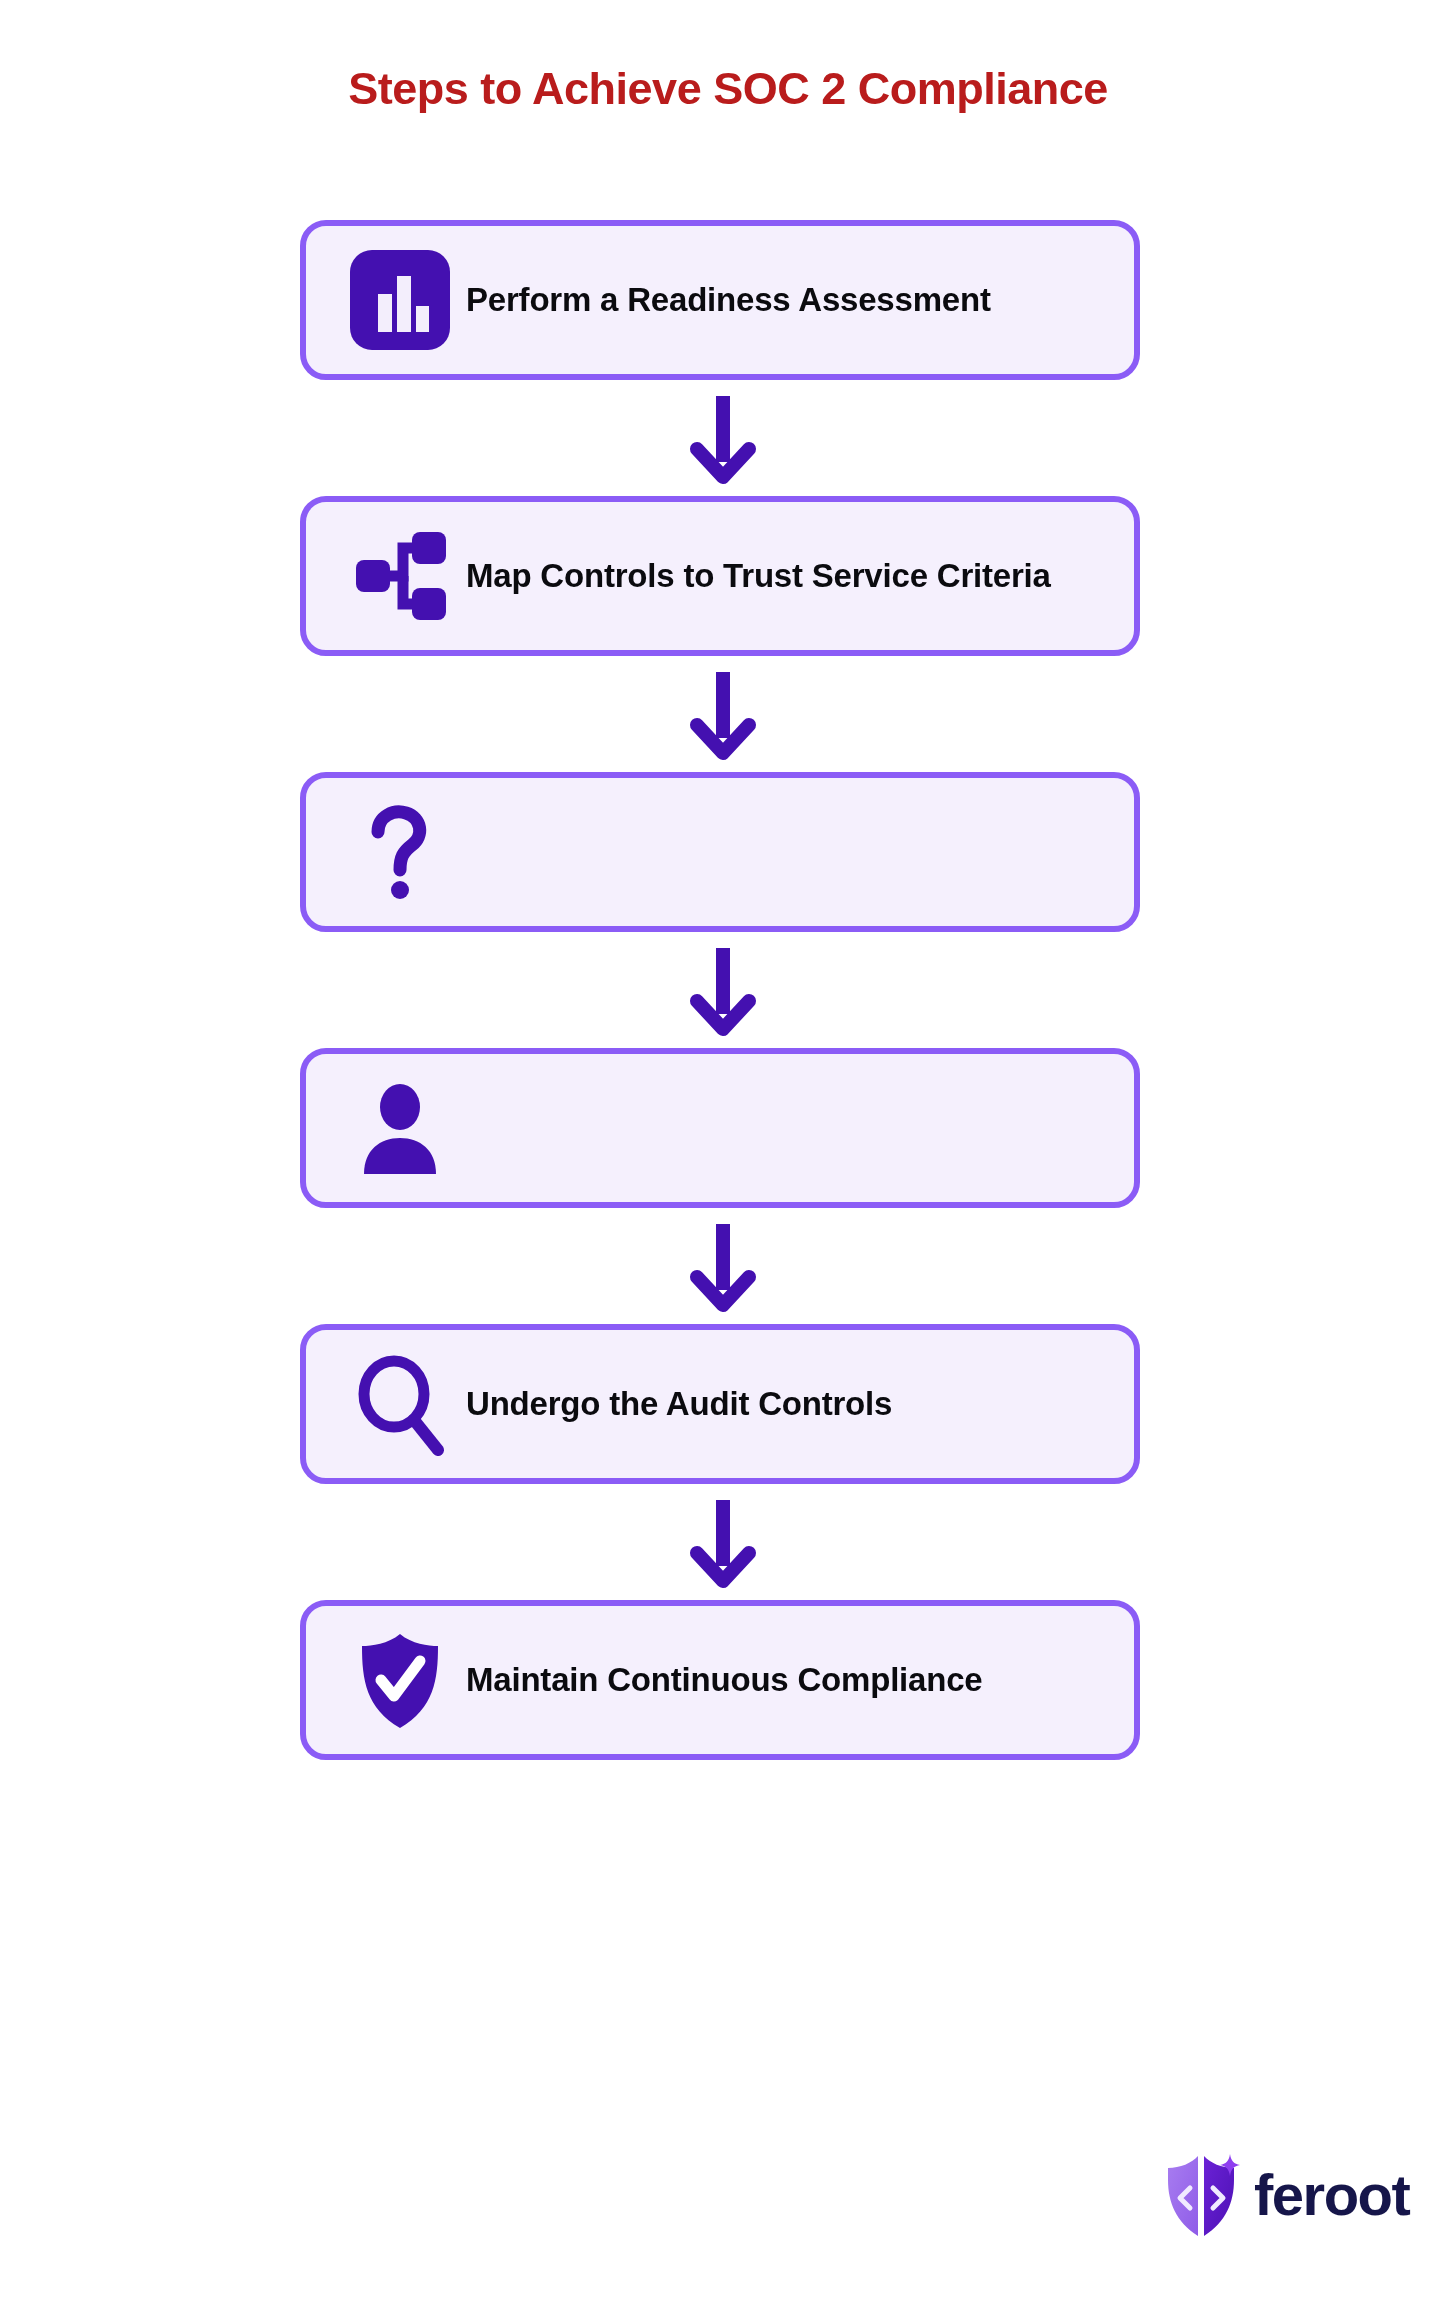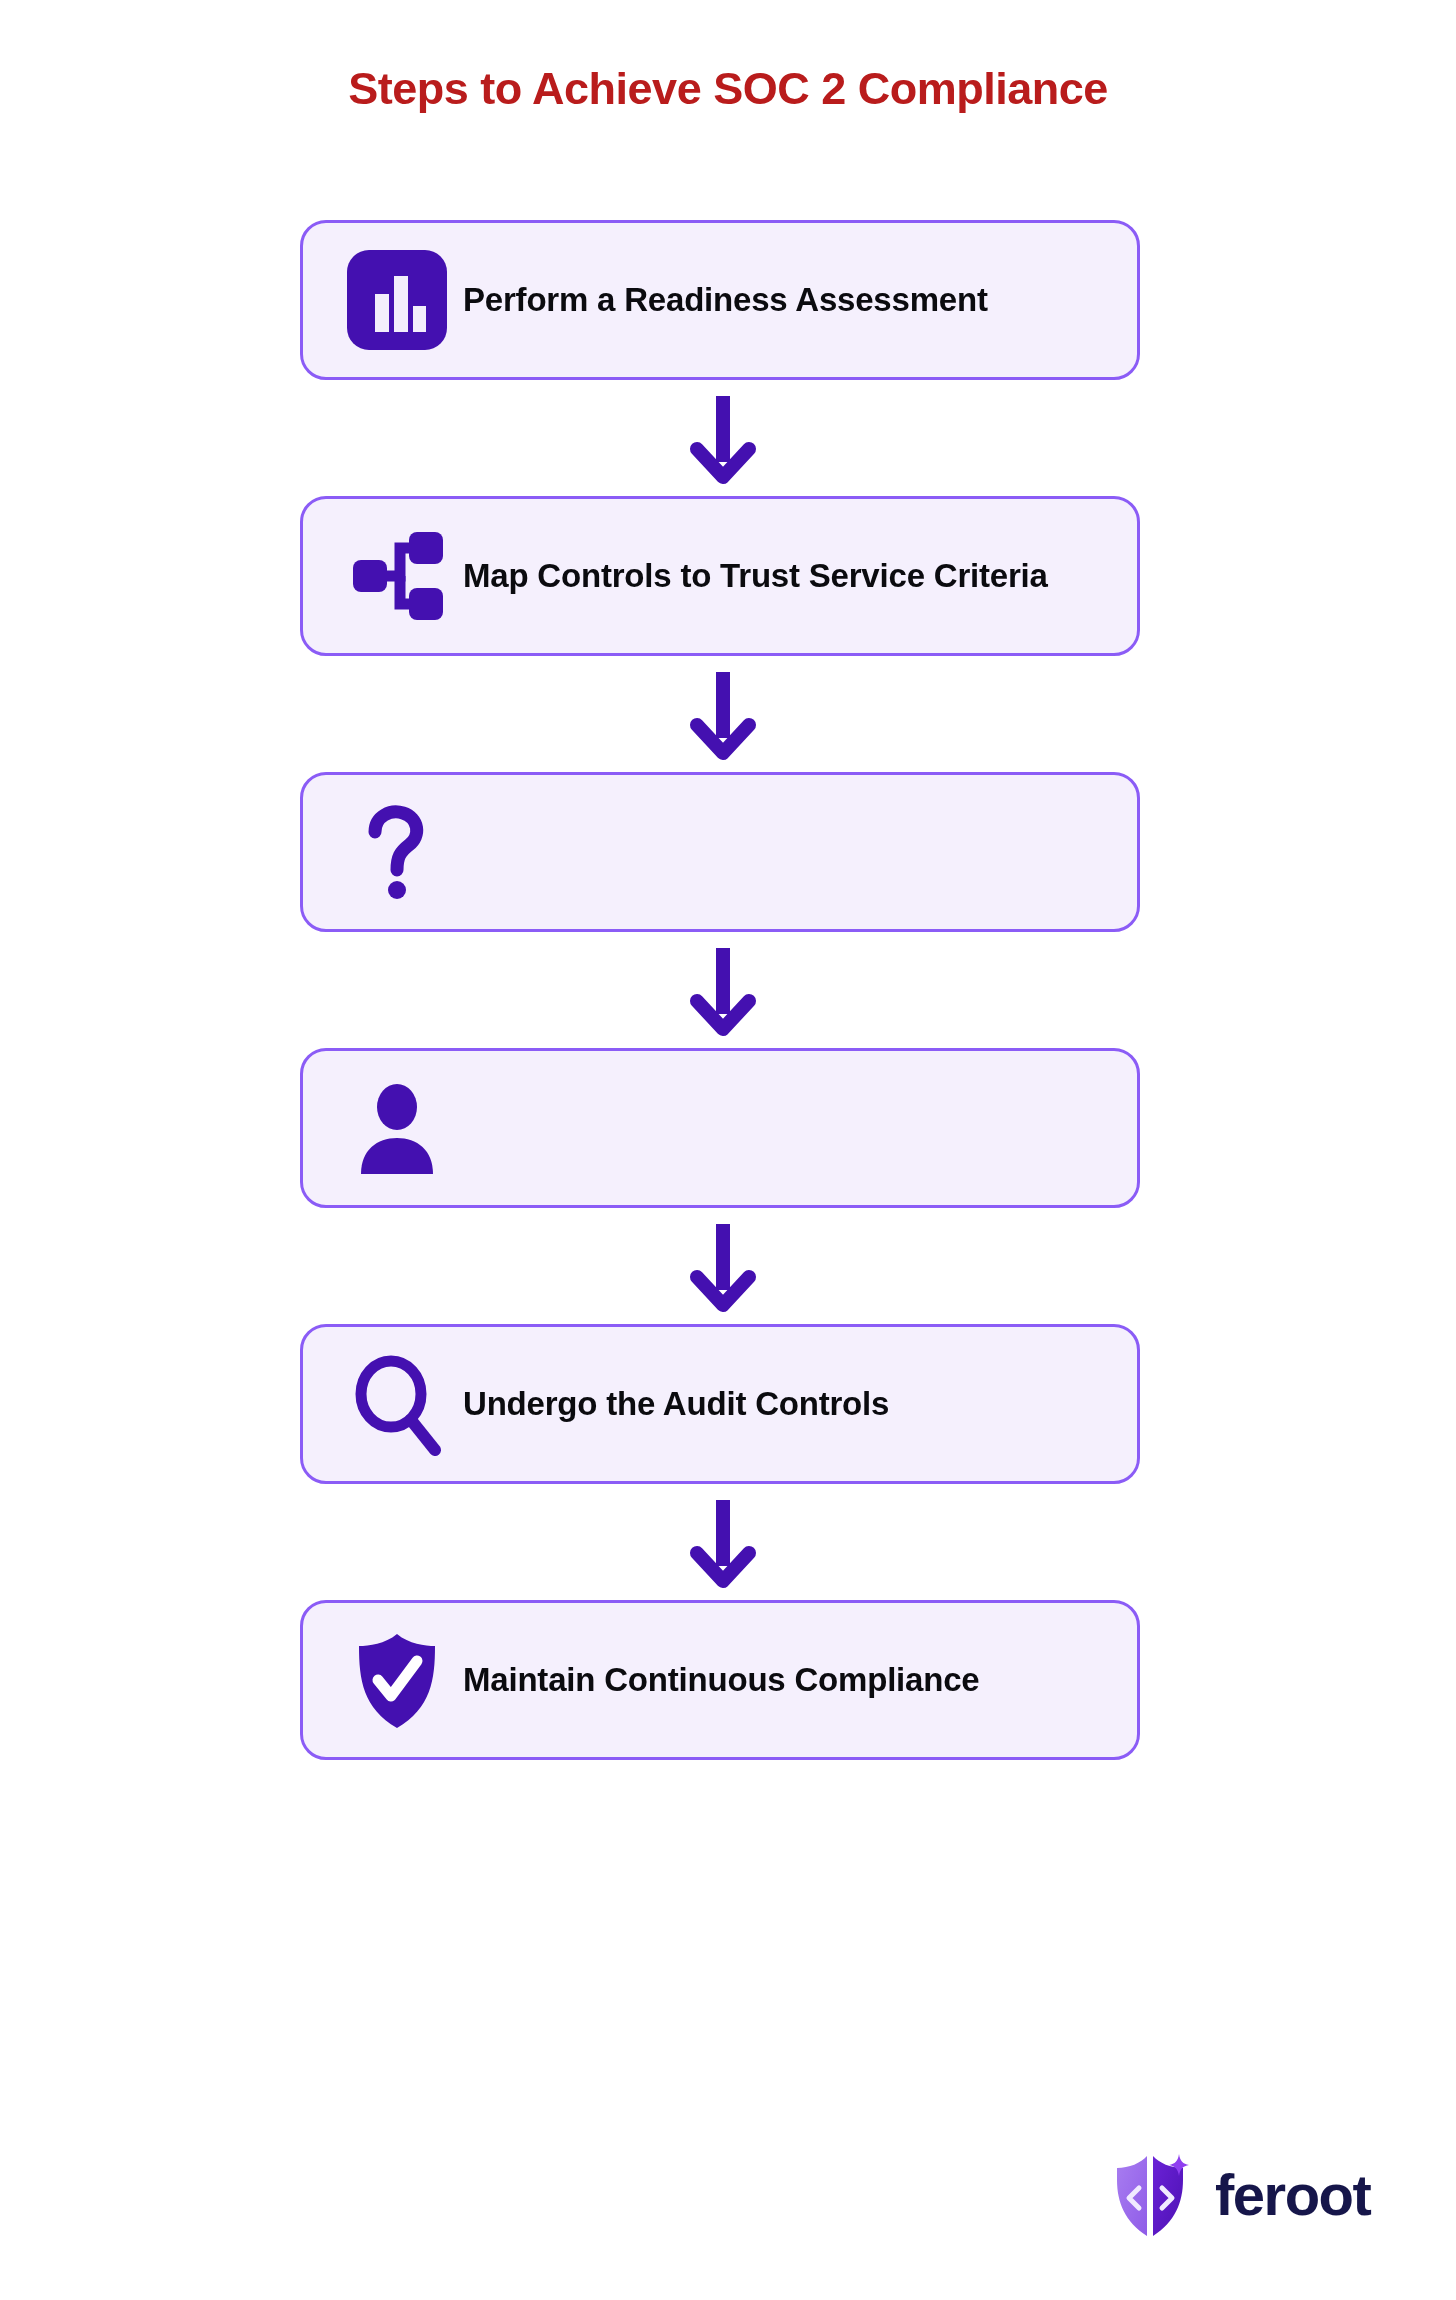--- a/index.html
+++ b/index.html
@@ -40,21 +40,21 @@
     left: 300px;
     width: 840px;
   }
 
   
   .card {
     position: relative;
     width: 840px;
     height: 160px;
     background: #f5f0fd;
-    border: 3px solid #8b5cf6;
+    border: 6px solid #8b5cf6;
     border-radius: 26px;
     display: flex;
     align-items: center;
   }
 
   .card-icon {
     width: 160px;
     min-width: 160px;
     height: 160px;
     display: flex;
@@ -81,25 +81,25 @@
     align-items: center;
     justify-content: center;
     padding-left: 6px;
   }
 
   .arrow-svg { display: block; }
 
   
   .logo {
     position: absolute;
-    left: 1109px;
+    left: 1160px;
     top: 2152px;
     display: flex;
     align-items: center;
-    gap: 24px;
+    gap: 12px;
   }
 
   .logo-wordmark {
     font-size: 58px;
     font-weight: bold;
     color: #16164a;
     letter-spacing: -1.5px;
     line-height: 1;
   }
 </style>

